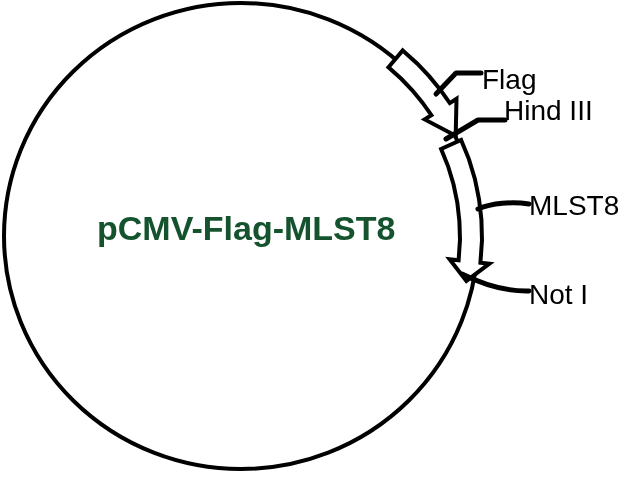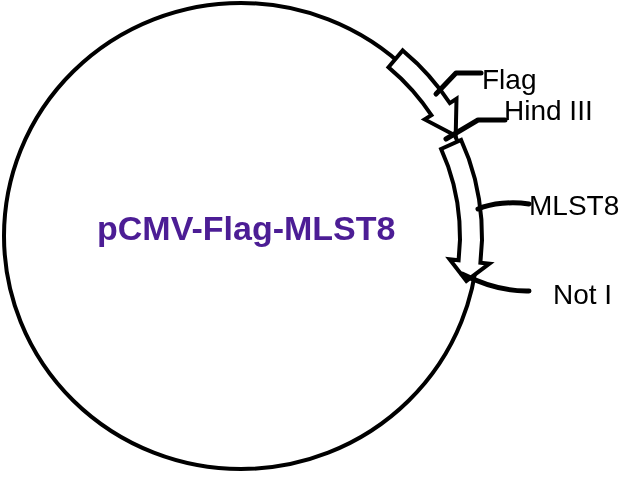--- a/index.html
+++ b/index.html
@@ -28,28 +28,28 @@
     white-space: nowrap;
     font-family: "Liberation Sans", sans-serif;
   }
   .plasmid-title {
     position: absolute;
     left: 97px;
     top: 211px;
     font-size: 34px;
     line-height: 34px;
     font-weight: bold;
-    color: #4c1d95;
+    color: #14532d;
     white-space: nowrap;
     font-family: "Liberation Sans", sans-serif;
   }
   #label-flag    { left: 482px; top: 60px;  }
   #label-hindiii { left: 504px; top: 91px; }
   #label-mlst8   { left: 529px; top: 186px; }
-  #label-noti    { left: 529px; top: 275px; margin-left: 24px; }
+  #label-noti    { left: 529px; top: 275px; }
 </style>
 </head>
 <body>
 
 <div id="stage">
 
   <svg id="diagram-svg" width="640" height="480" viewBox="0 0 640 480">
 
     <ellipse cx="241" cy="236" rx="237" ry="233" fill="none" stroke="#000000" stroke-width="4"></ellipse>
 

